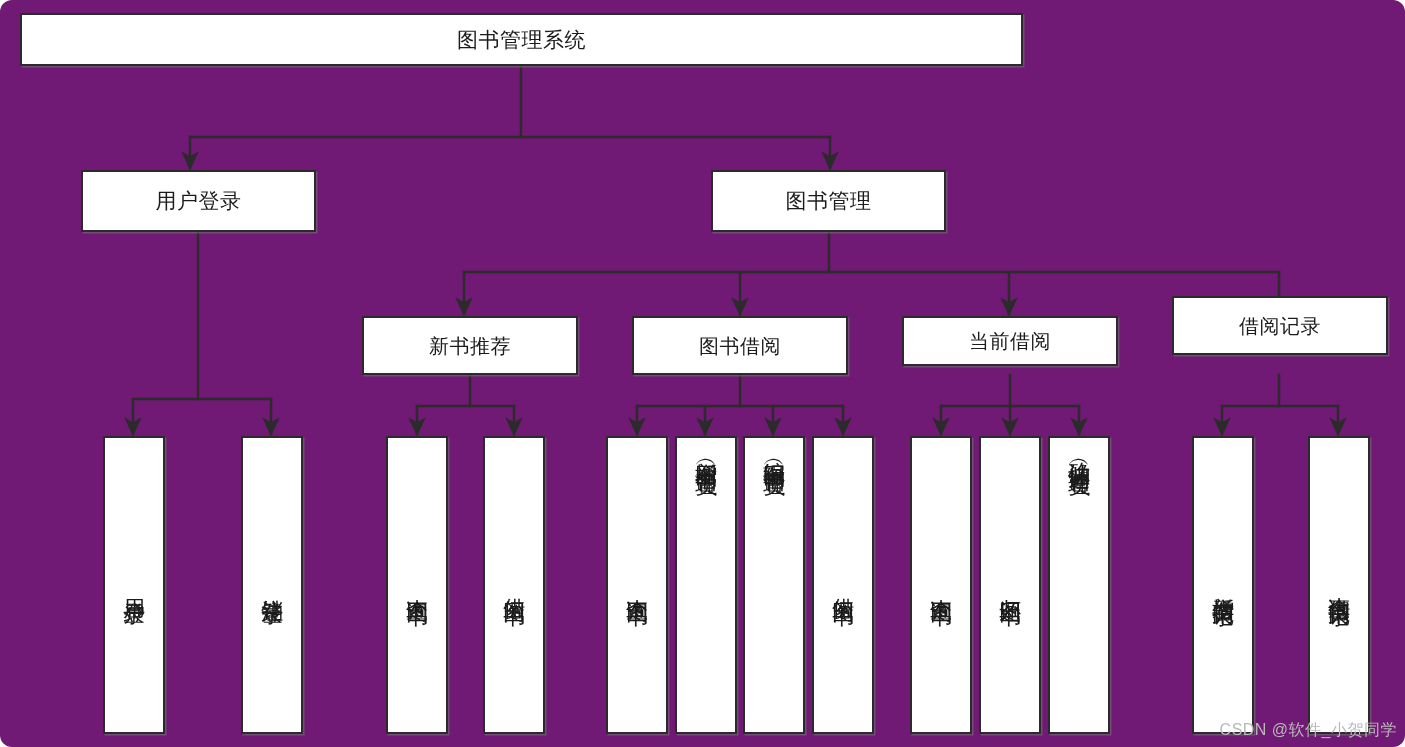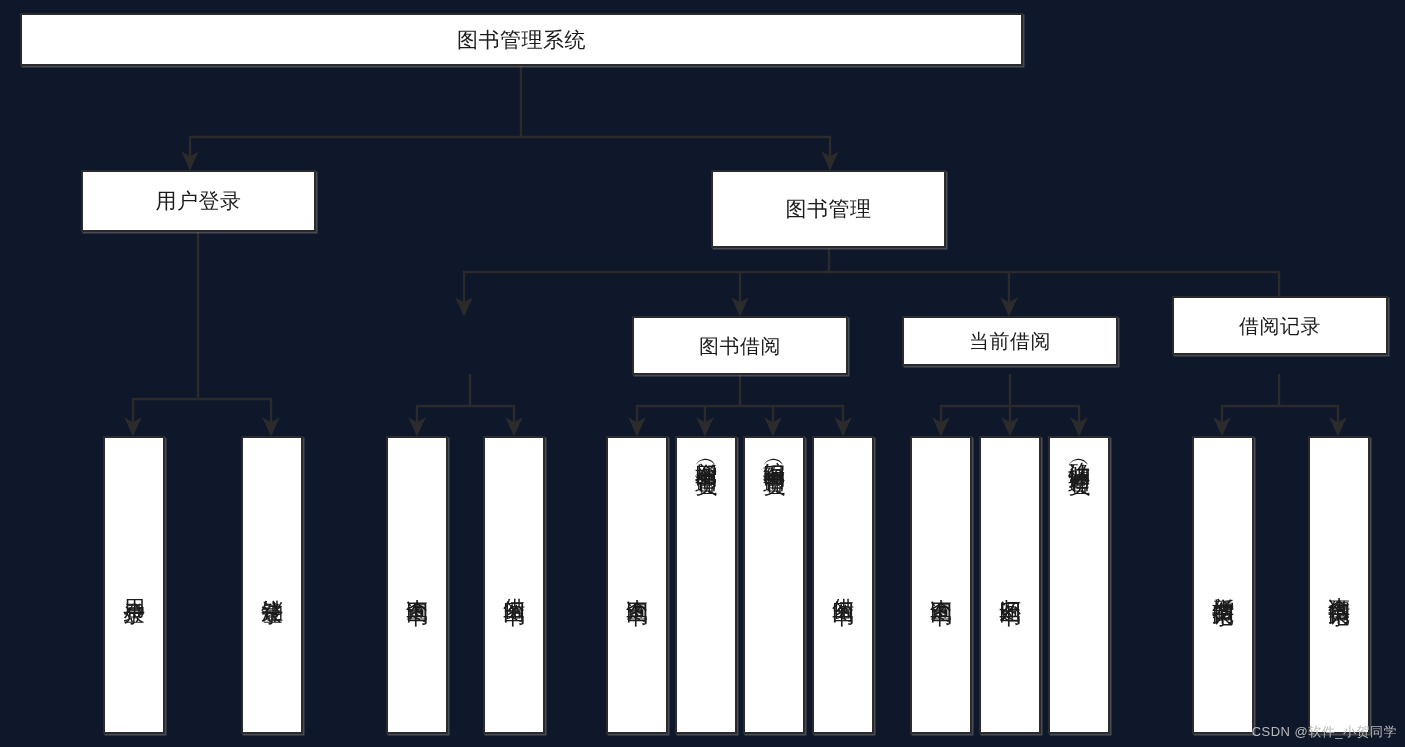--- a/index.html
+++ b/index.html
@@ -10,21 +10,22 @@
   body {
     width: 1405px;
     height: 747px;
     font-family: "Liberation Sans", "DejaVu Sans", sans-serif;
     overflow: hidden;
   }
   #diagram-root {
     position: relative;
     width: 1405px;
     height: 747px;
-    background: #0f172a;
+    background: #701a75;
+    border-radius: 12px;
   }
   #connector-layer {
     position: absolute;
     left: 0;
     top: 0;
     width: 1405px;
     height: 747px;
     pointer-events: none;
   }
   .node {
@@ -68,21 +69,21 @@
     white-space: nowrap;
   }
   .node.leaf.centered {
     align-items: center;
     padding-top: 0;
   }
   #watermark {
     position: absolute;
     right: 8px;
     bottom: 6px;
-    font-size: 13px;
+    font-size: 16px;
     color: #b9b9b9;
     white-space: nowrap;
     z-index: 3;
     letter-spacing: 0.5px;
   }
 </style>
 </head>
 <body>
 
 <div id="diagram-root">
@@ -137,24 +138,27 @@
     </g>
   </svg>
 
   <div class="node horiz" style="left:20px; top:13px; width:1003px; height:53px;">
     <span class="node-label">图书管理系统</span>
   </div>
 
   <div class="node horiz" style="left:81px; top:170px; width:235px; height:62px;">
     <span class="node-label">用户登录</span>
   </div>
-  <div class="node horiz" style="left:711px; top:170px; width:235px; height:78px;">
+  <div class="node horiz" style="left:711px; top:170px; width:235px; height:62px;">
     <span class="node-label">图书管理</span>
   </div>
 
+  <div class="node horiz level3" style="left:362px; top:316px; width:216px; height:59px;">
+    <span class="node-label">新书推荐</span>
+  </div>
   <div class="node horiz level3" style="left:632px; top:316px; width:216px; height:59px;font-family:Liberation Serif, serif;">
     <span class="node-label">图书借阅</span>
   </div>
   <div class="node horiz level3" style="left:902px; top:316px; width:216px; height:50px;">
     <span class="node-label">当前借阅</span>
   </div>
   <div class="node horiz level3" style="left:1172px; top:296px; width:216px; height:59px;">
     <span class="node-label">借阅记录</span>
   </div>
 

